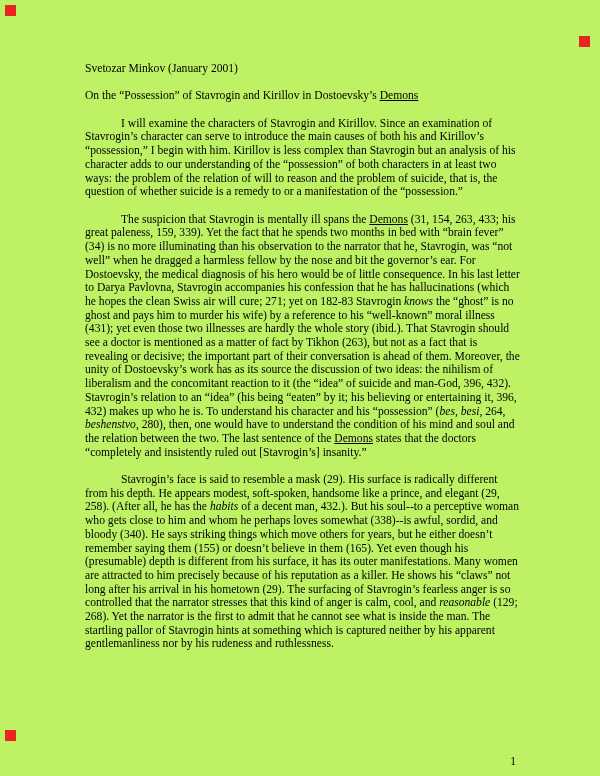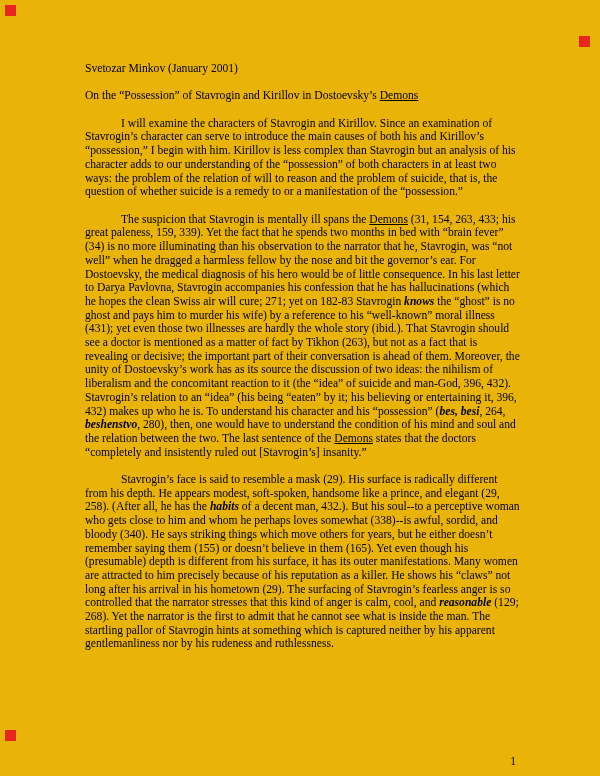--- a/index.html
+++ b/index.html
@@ -11,42 +11,42 @@
     width: 600px;
     height: 776px;
     position: relative;
     overflow: hidden;
     font-family: "Liberation Serif", serif;
     color: #000000;
   }
   .page {
     position: absolute;
     inset: 0;
-    background: #eab308;
+    background: #bef264;
   }
   .content {
     position: absolute;
     left: 85px;
     right: 80px;
     top: 62px;
     font-size: 11.6px;
     line-height: 13.7px;
     text-align: left;
   }
   .author-line {
     margin: 0 0 13.7px 0;
   }
   .doc-title {
     margin: 0 0 13.7px 0;
   }
   .para {
     margin: 0 0 13.7px 0;
     text-indent: 36px;
   }
-  .italic { font-style: italic; font-weight: bold; }
+  .italic { font-style: italic; }
   .underline { text-decoration: underline; text-align: center; }
   .page-number {
     position: absolute;
     right: 84px;
     bottom: 8px;
     font-size: 11.6px;
     line-height: 13px;
   }
   .marker {
     position: absolute;

